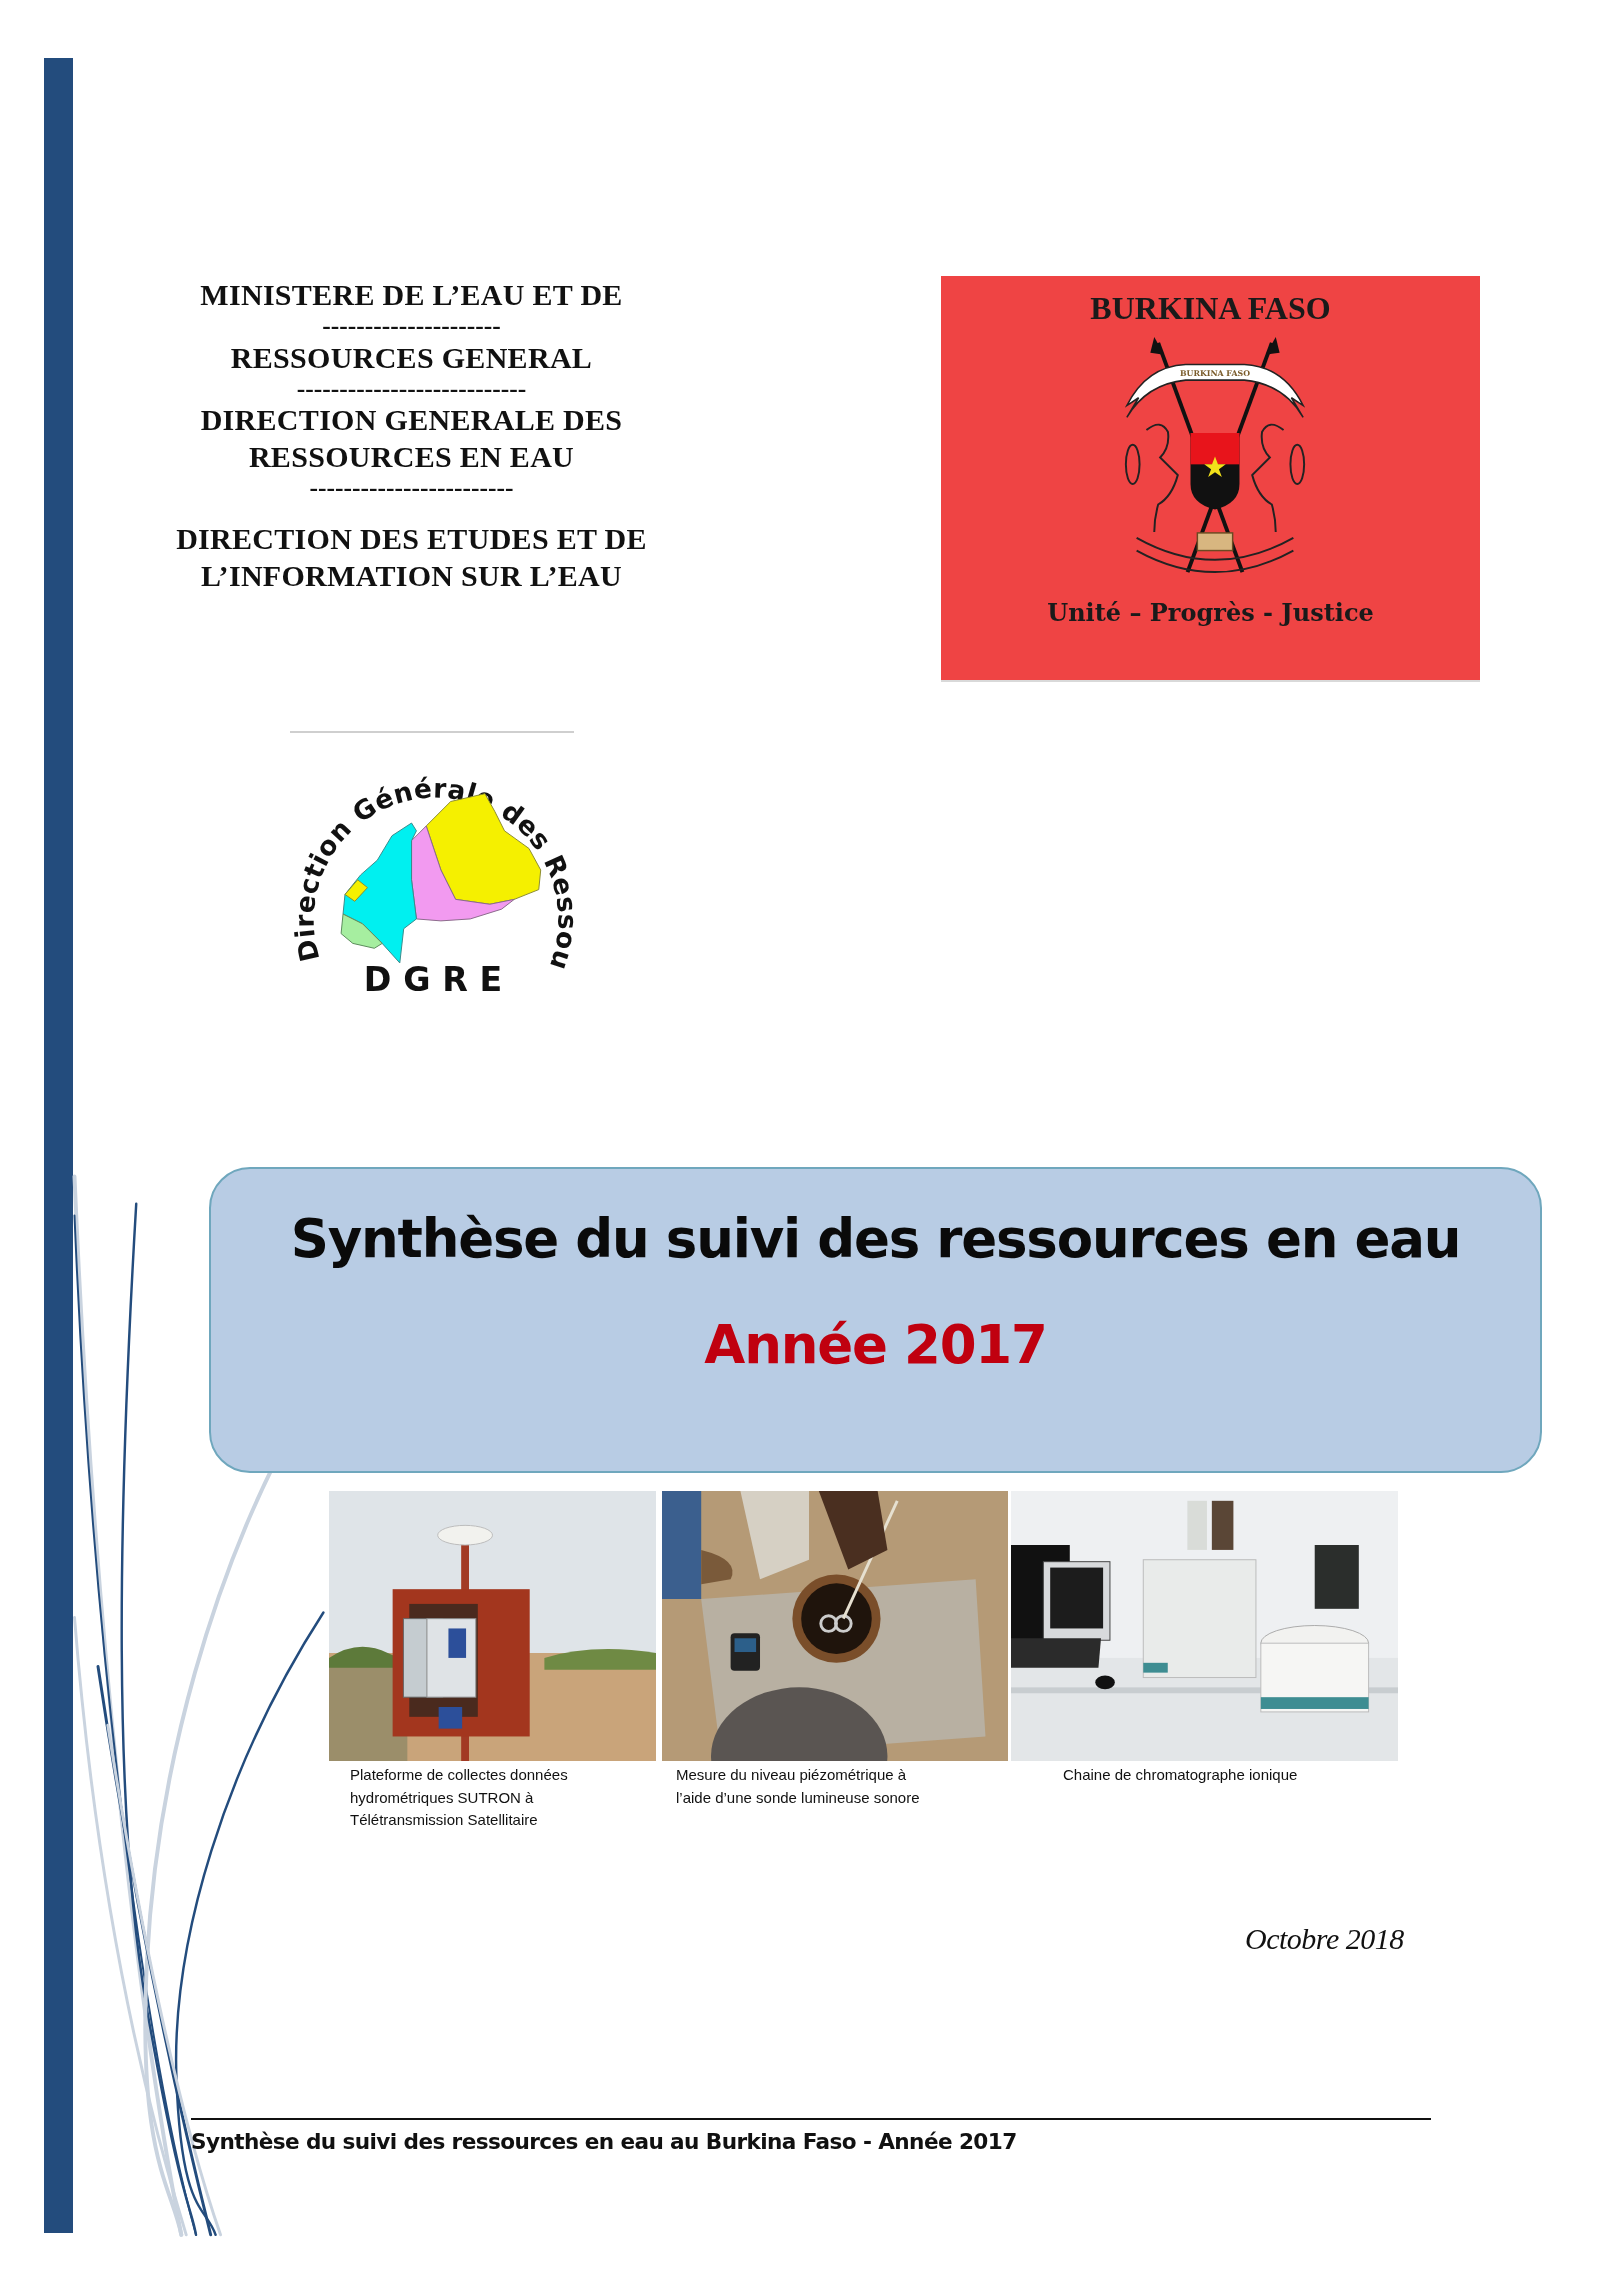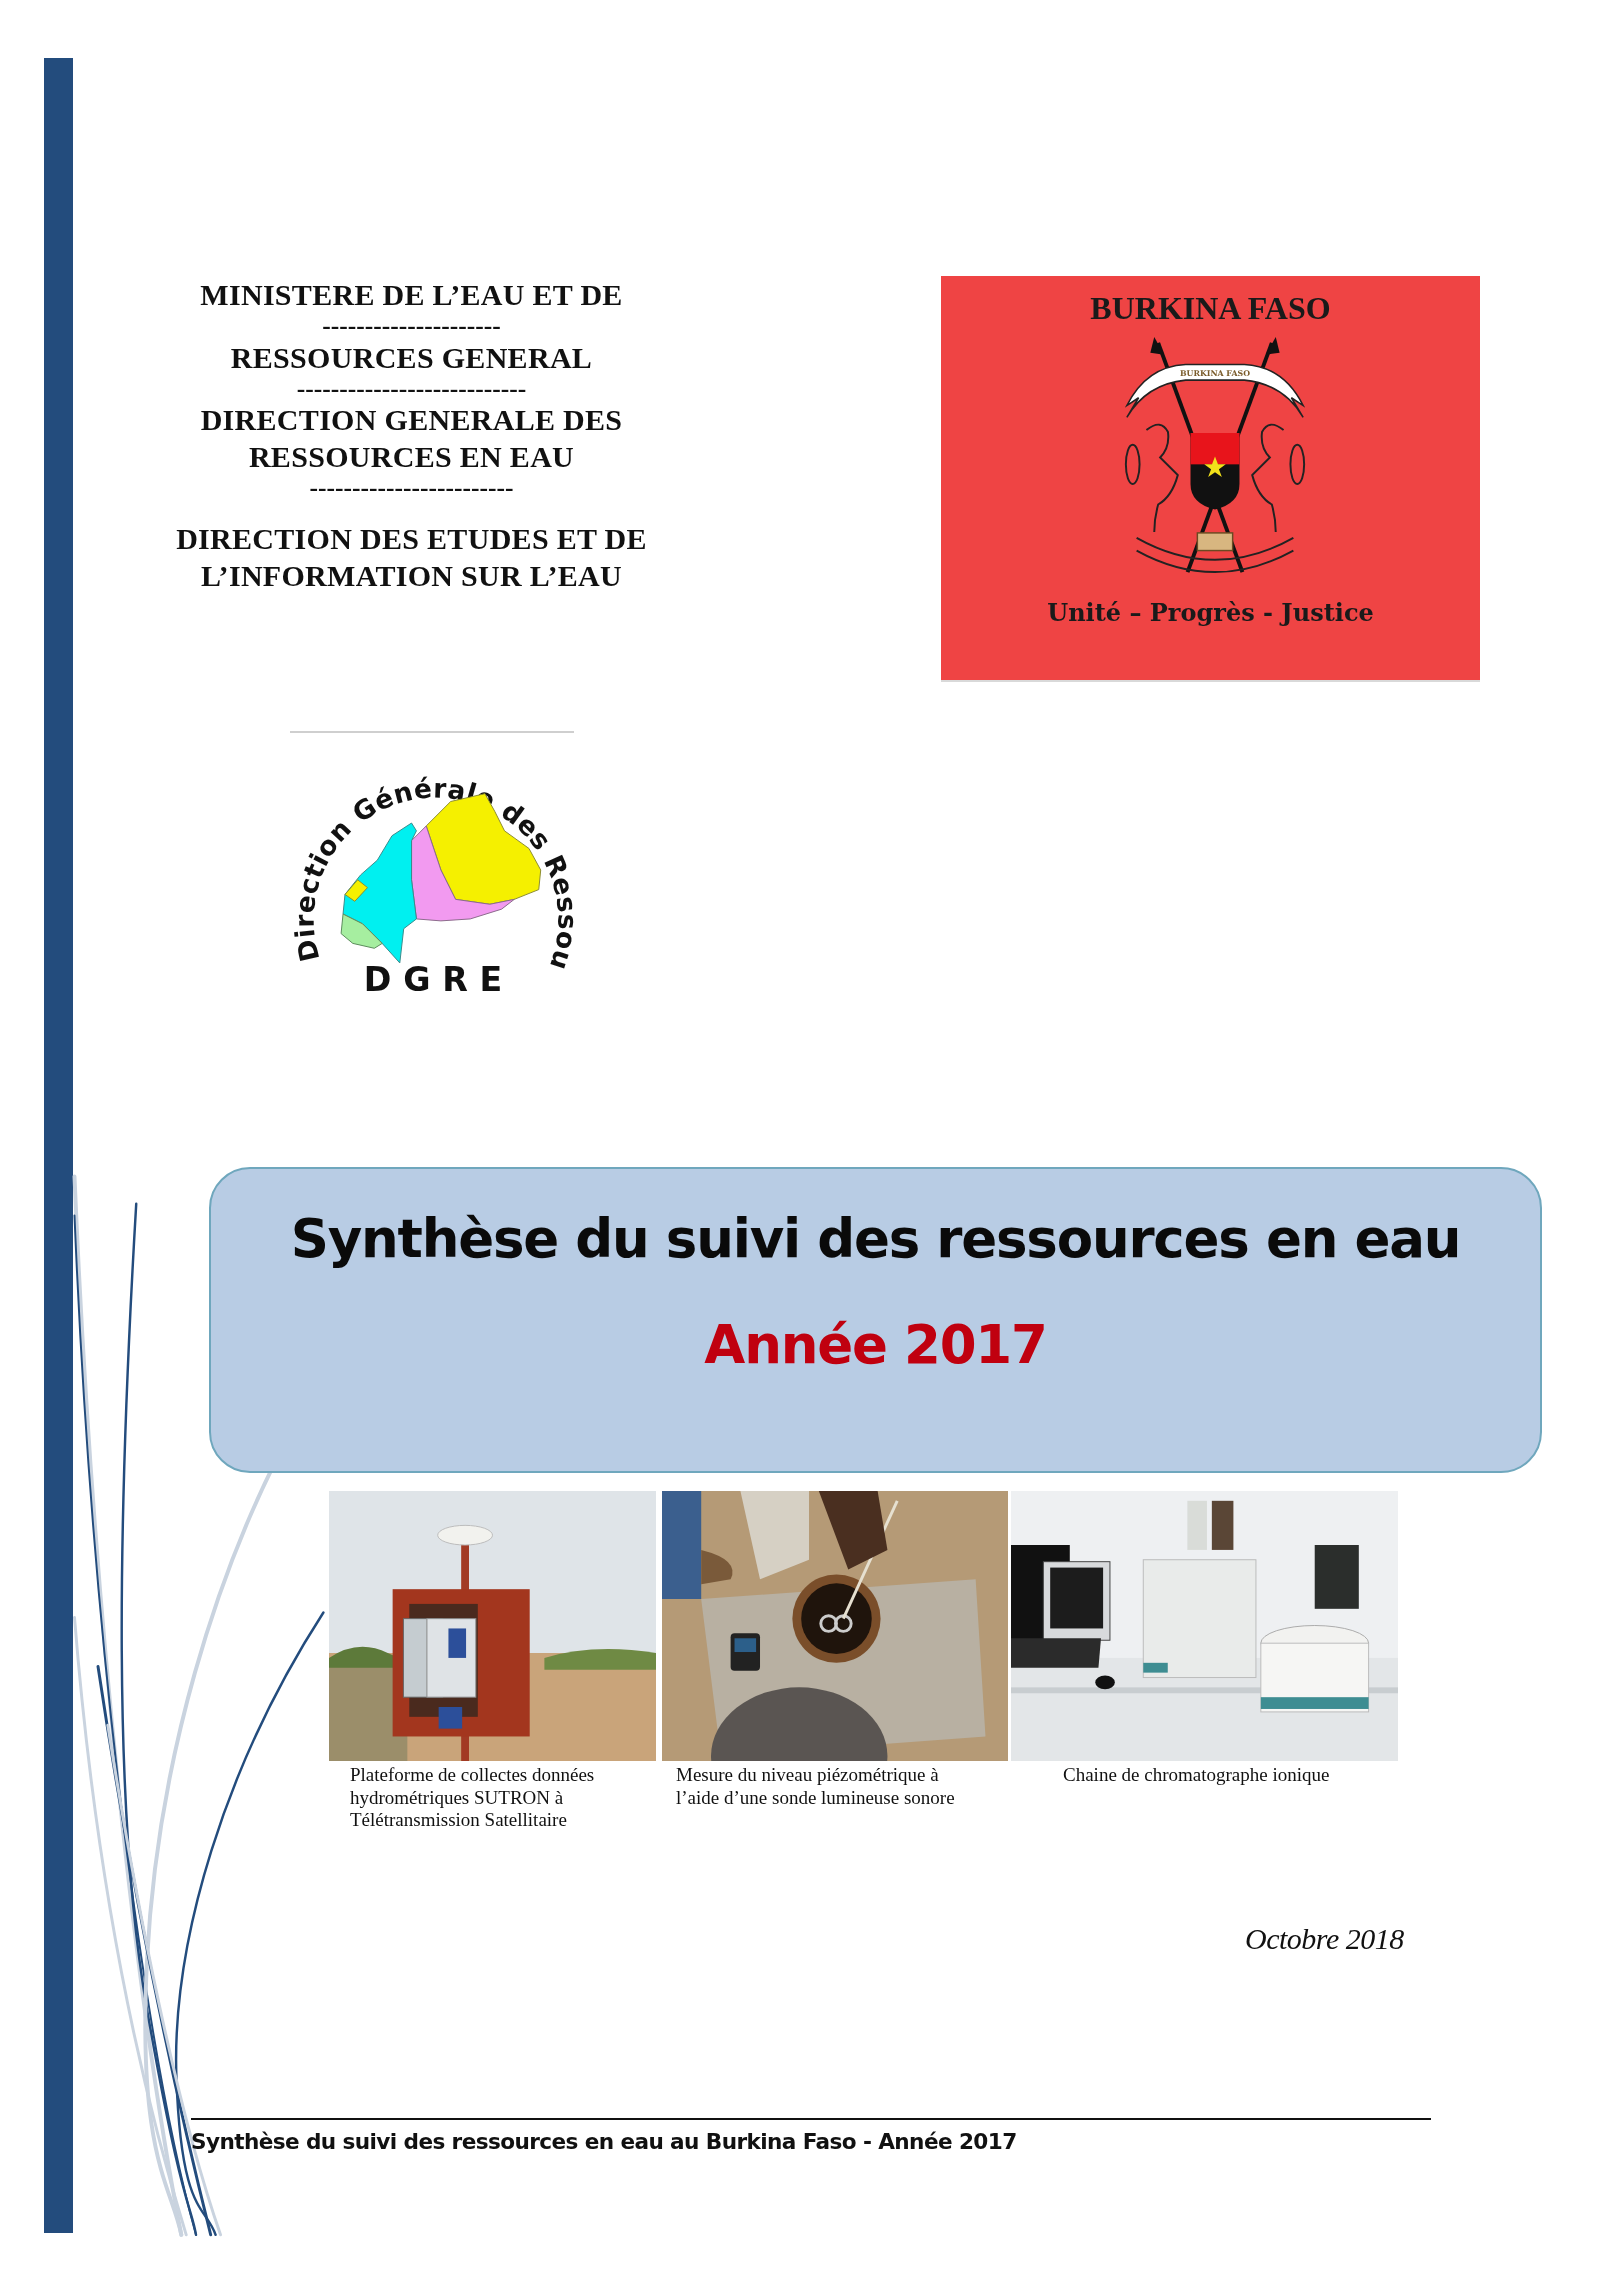--- a/index.html
+++ b/index.html
@@ -34,21 +34,21 @@
     .title-year { position: absolute; top: 145px; left: 0; right: 0; text-align: center;
       font-family: "DejaVu Sans", sans-serif; font-weight: bold; font-size: 53px; color: #c0000f;
       letter-spacing: -1.2px; }
 
     .photo { position: absolute; top: 1491px; height: 270px; overflow: hidden; }
     .photo svg { display: block; width: 100%; height: 100%; }
     .photo-1 { left: 329px; width: 327px; }
     .photo-2 { left: 662px; width: 346px; }
     .photo-3 { left: 1011px; width: 387px; }
 
-    .caption { position: absolute; top: 1764px; font-family: Liberation Serif, serif; font-size: 19px;
+    .caption { position: absolute; top: 1764px; font-family: Liberation Sans, sans-serif; font-size: 15px;
       line-height: 22.5px; color: #111; }
     .caption-1 { left: 350px; width: 294px; }
     .caption-2 { left: 676px; width: 323px; }
     .caption-3 { left: 1063px; width: 323px; }
 
     .date-label { position: absolute; top: 1922px; left: 1245px; font-family: "Liberation Serif", serif;
       font-style: italic; font-size: 30px; color: #111; letter-spacing: -0.5px; }
 
     .footer-rule { position: absolute; left: 191px; top: 2118px; width: 1240px; height: 2px; background: #111; }
     .footer-text { position: absolute; left: 191px; top: 2129px; font-family: "DejaVu Sans", sans-serif;

